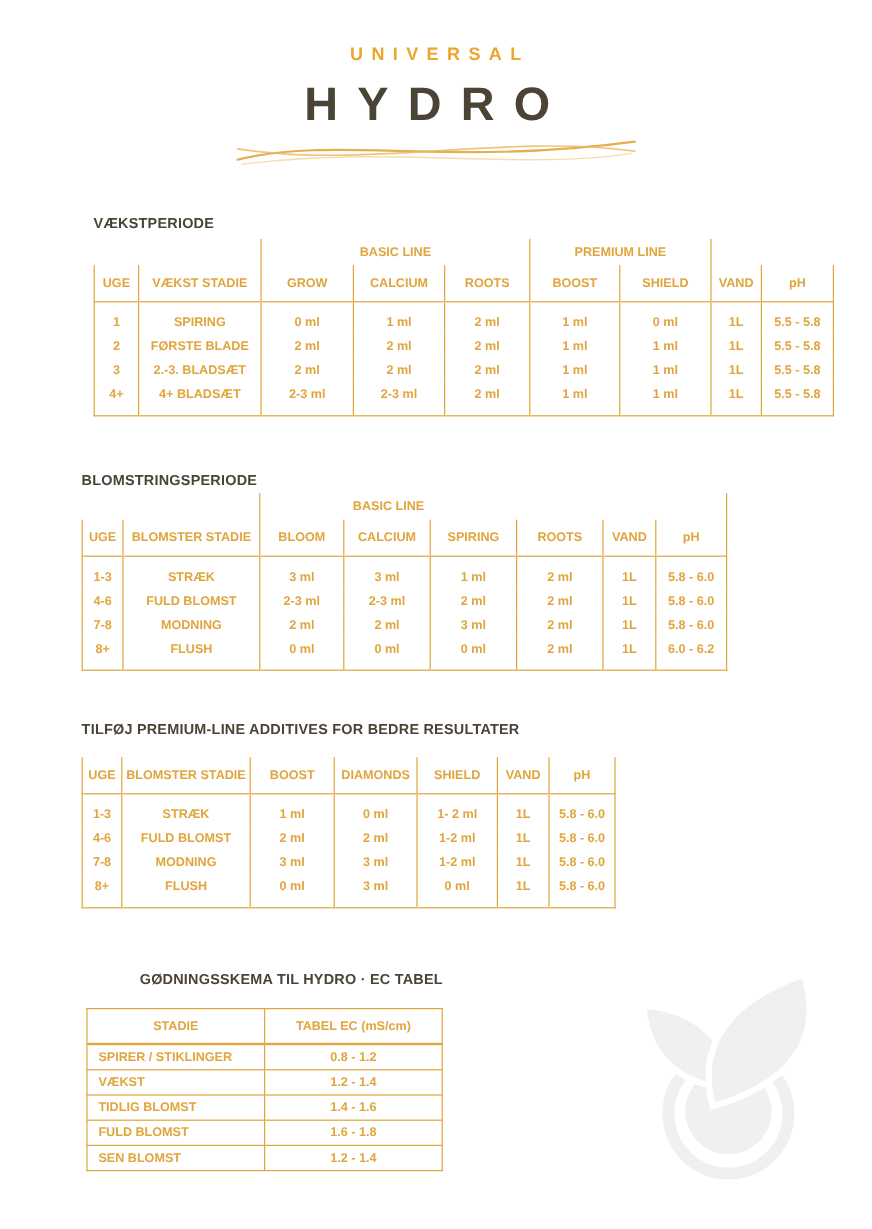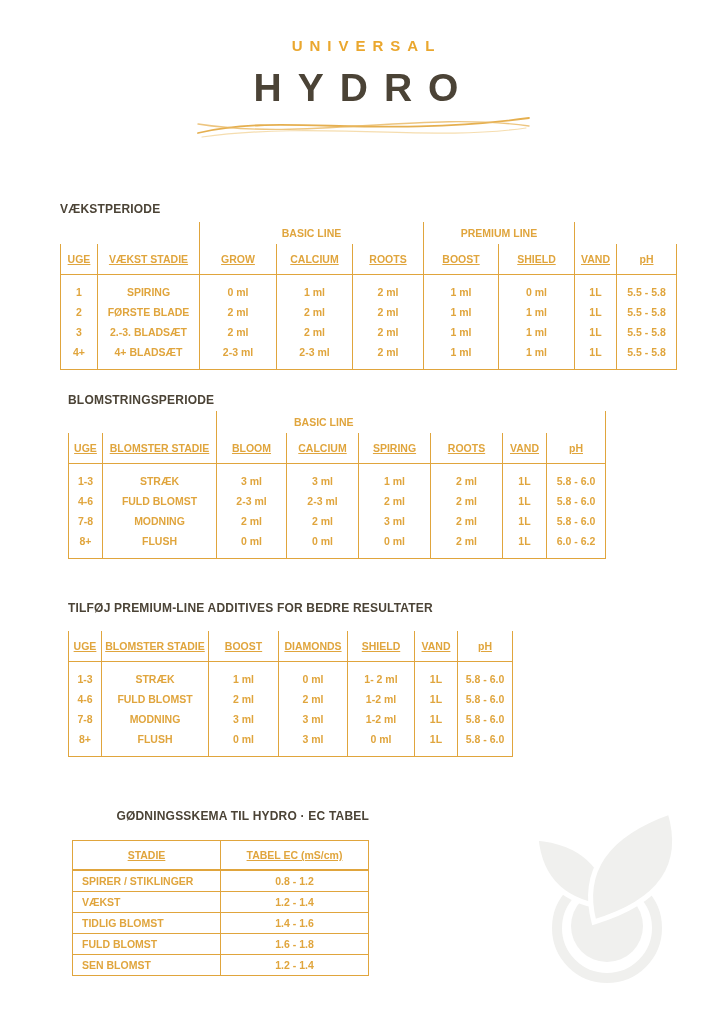--- a/index.html
+++ b/index.html
@@ -20,32 +20,32 @@
   .swoosh{position:absolute;left:196px;top:111px;}
   
   .sec{position:absolute;}
   .sec-title{font-size:12px;color:var(--brown);letter-spacing:0.2px;}
   
   table{border-collapse:collapse;table-layout:fixed;}
   td{font-weight:700;color:var(--gold);text-align:center;padding:0;font-size:10.5px;overflow:hidden;white-space:nowrap;}
   tr.grp td{height:22px;font-size:10.5px;}
   .bl{border-left:1.6px solid var(--gold);}
   .br{border-right:1.6px solid var(--gold);}
-  tr.hd td{height:30px;font-size:10.5px;border-left:1.6px solid var(--gold);border-bottom:1.6px solid var(--gold);text-decoration:underline;}
+  tr.hd td{height:30px;font-size:10.5px;border-left:1.6px solid var(--gold);border-bottom:1.6px solid var(--gold);}
   tr.hd td:last-child{border-right:1.6px solid var(--gold);text-align:center;}
   tbody.bdy td{border-left:1.6px solid var(--gold);height:20px;}
   tbody.bdy td:last-child{border-right:1.6px solid var(--gold);}
   tbody.bdy tr:first-child td{padding-top:7px;}
   tbody.bdy tr:last-child td{border-bottom:1.6px solid var(--gold);padding-bottom:7px;}
   
   table.ec tr.hd td{height:28px;border-bottom:2px solid var(--gold);}
   table.ec tbody td{border:1.6px solid var(--gold);height:20px;}
   table.ec tbody td.left{text-align:left;padding-left:9px;}
   
-  #sec-growth{left:60px;top:179px;margin-top:23px;}
+  #sec-growth{left:78px;top:179px;}
   #sec-growth .sec-title{margin:0 0 6px 0;}
   #sec-bloom{left:68px;top:393px;}
   #sec-bloom .sec-title{margin:0 0 4px 0;}
   #sec-additives{left:68px;top:601px;}
   #sec-additives .sec-title{margin:0 0 16px 0;}
   #sec-ec{left:68px;top:809px;}
   #sec-ec .sec-title{margin:0 0 17px 0;text-align:right;}
   #sec-ec table{margin-left:4px;}
   .watermark{position:absolute;left:528px;top:804px;}
 </style>

